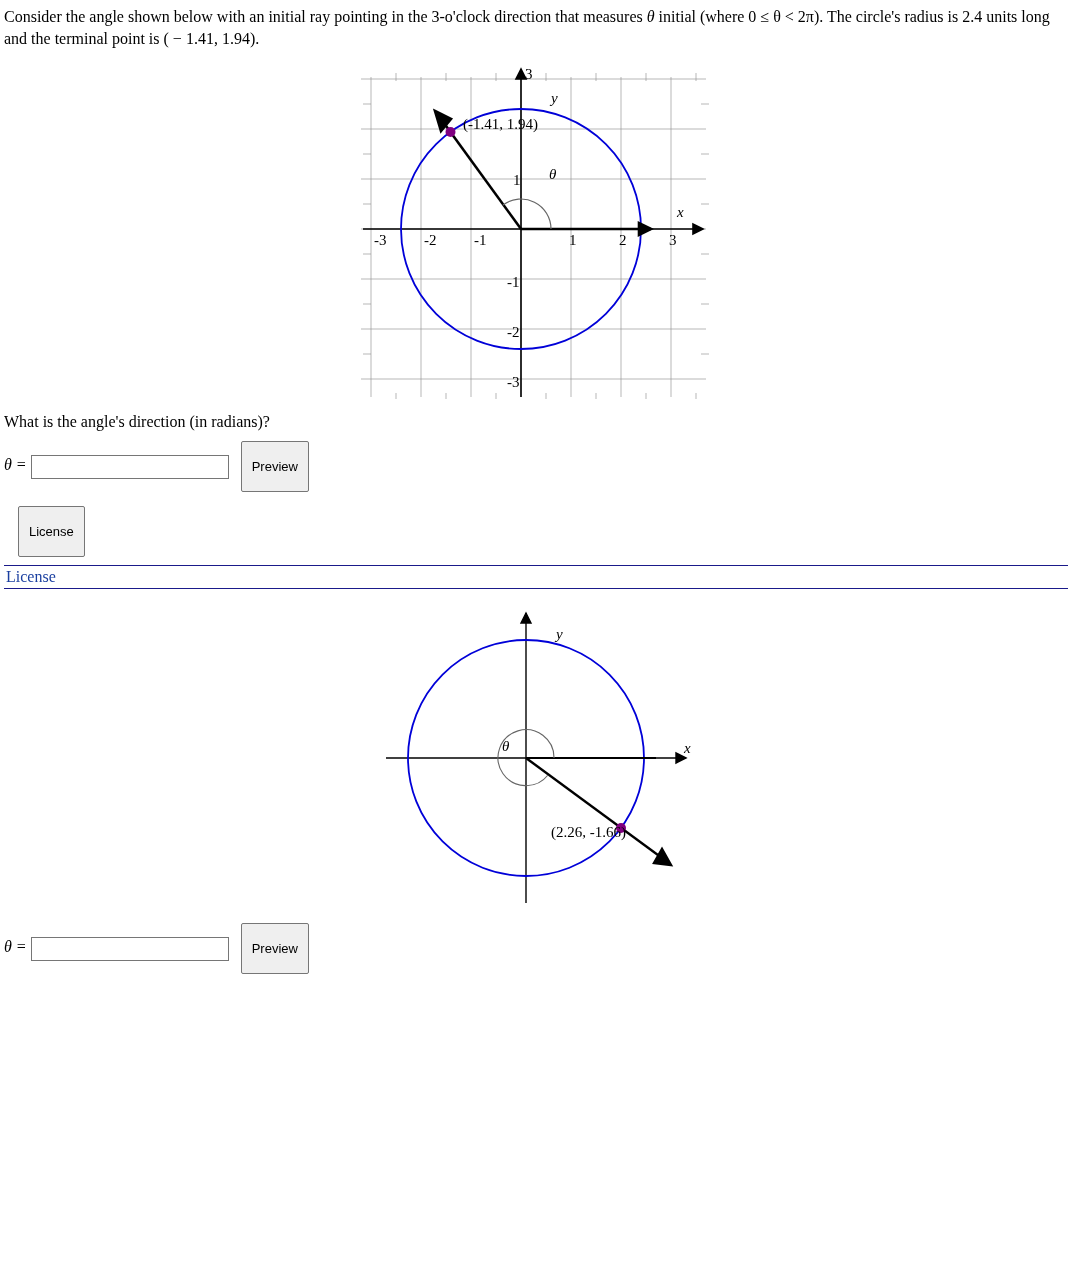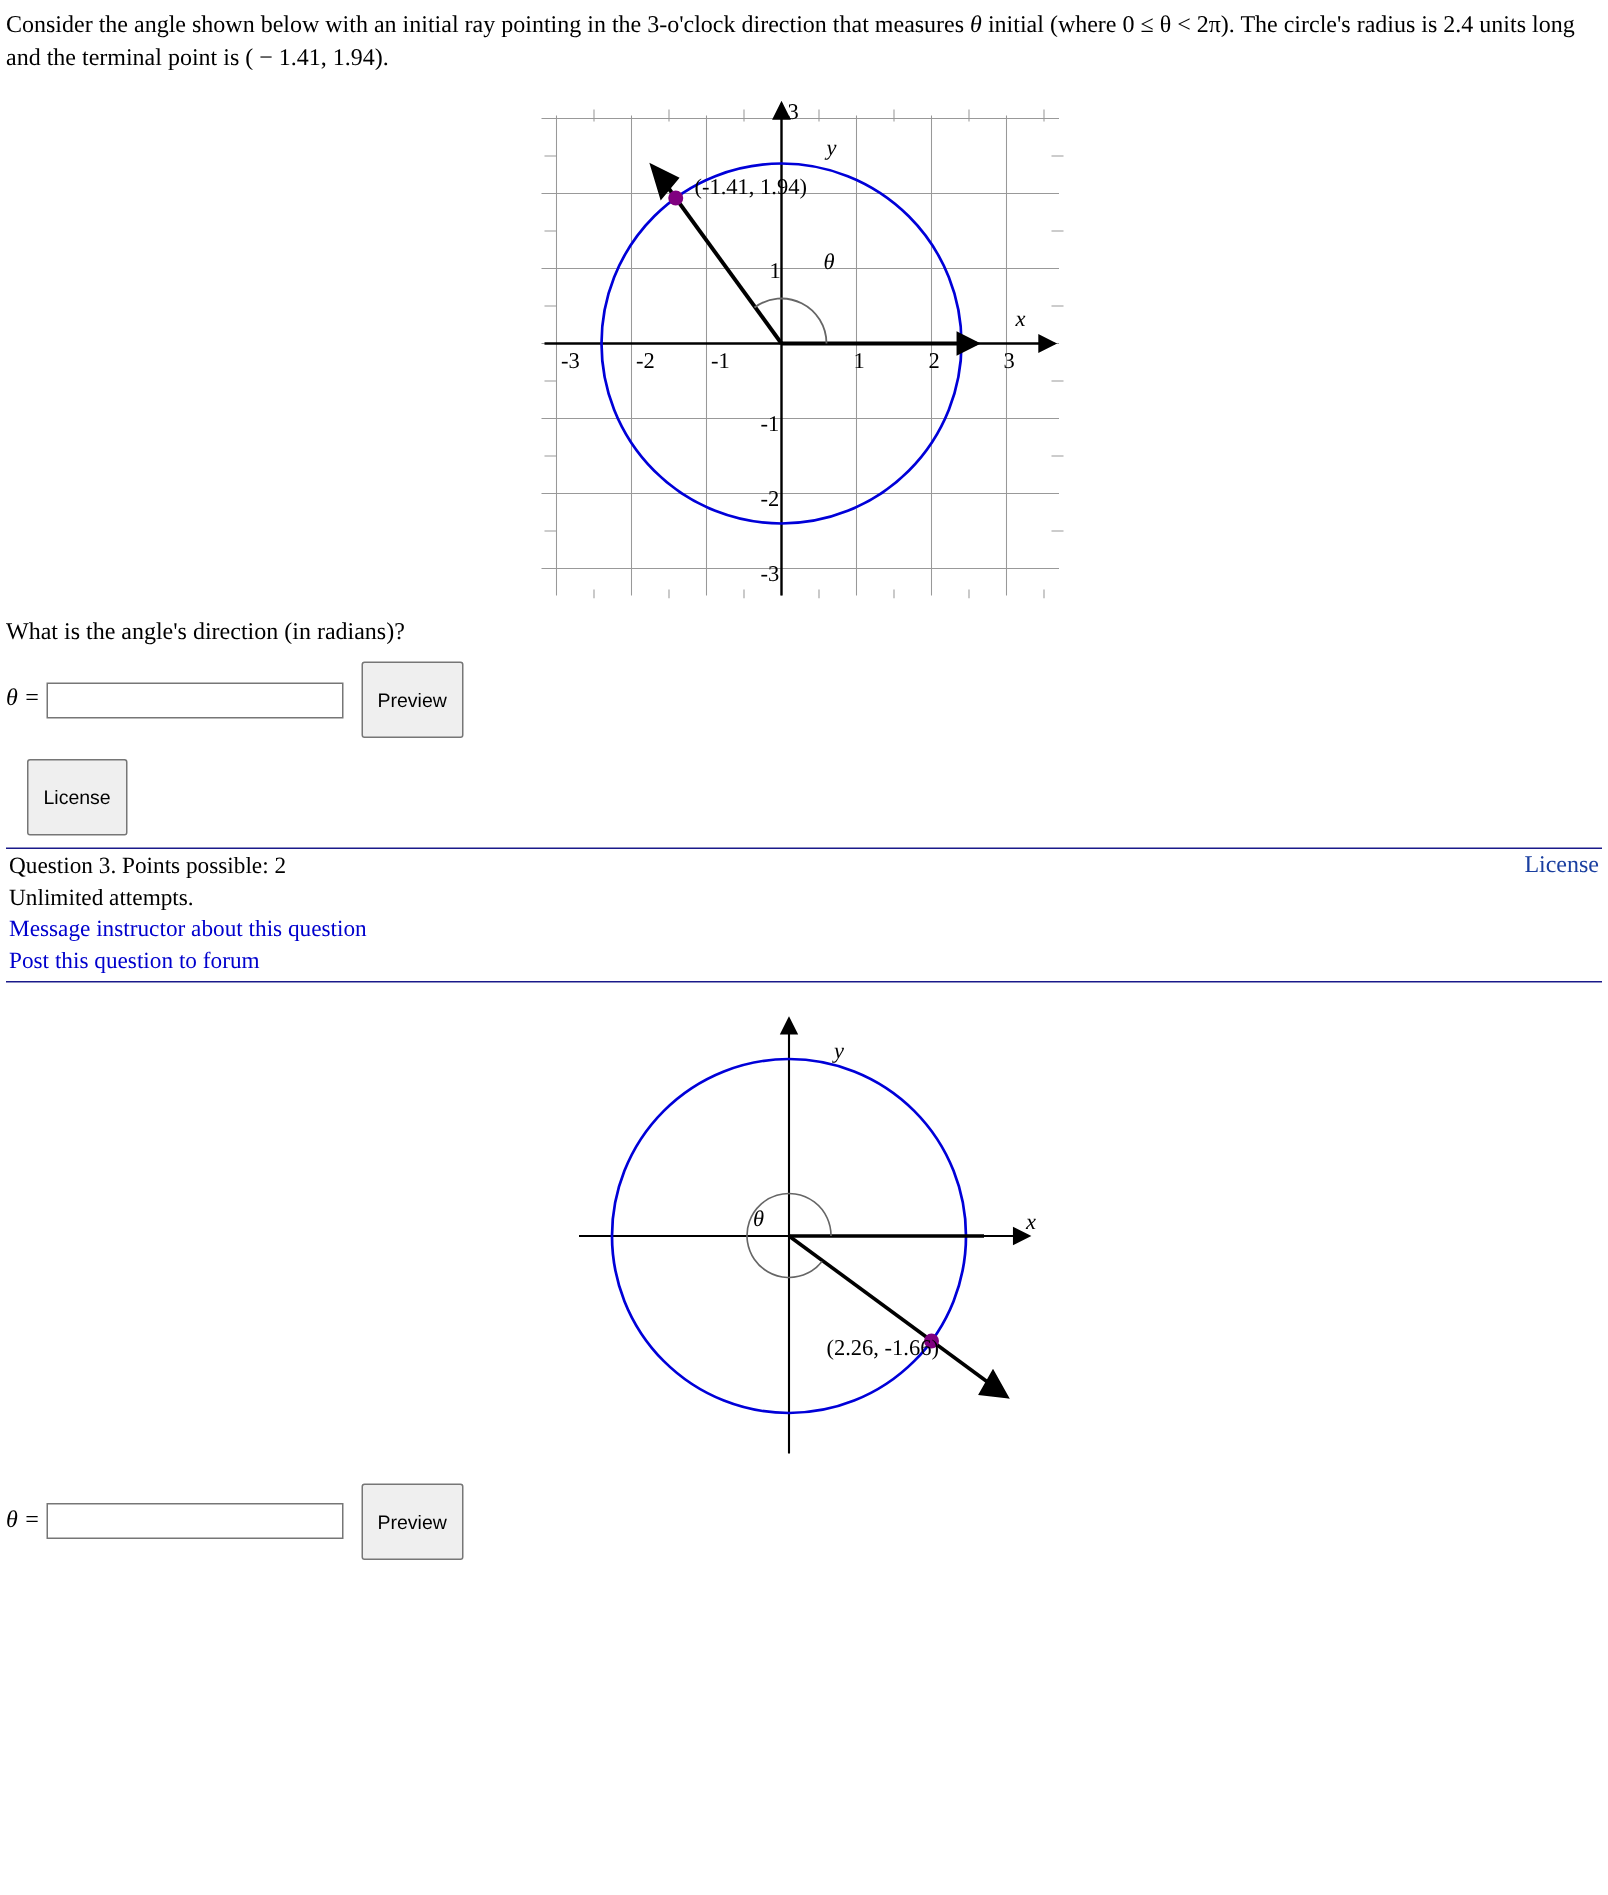--- a/index.html
+++ b/index.html
@@ -194,26 +194,20 @@
     &nbsp;
     <button class="preview">Preview</button>
   </div>
 
   <div class="submit-row">
     <button class="submit">License</button>
   </div>
 
   <hr class="sep">
   <div class="meta-row">
-    <div class="meta-left">
-      <div>Question 3. Points possible: 2</div>
-      <div>Unlimited attempts.</div>
-      <div class="link">Message instructor about this question</div>
-      <div class="link">Post this question to forum</div>
-    </div>
     <div class="license">License</div>
   </div>
   <hr class="sep">
 </div>
 
 <div class="question-block" style="margin-top:14px">
 
 
   <div class="figure-container">
     <svg width="360" height="310" viewBox="0 0 360 310">

